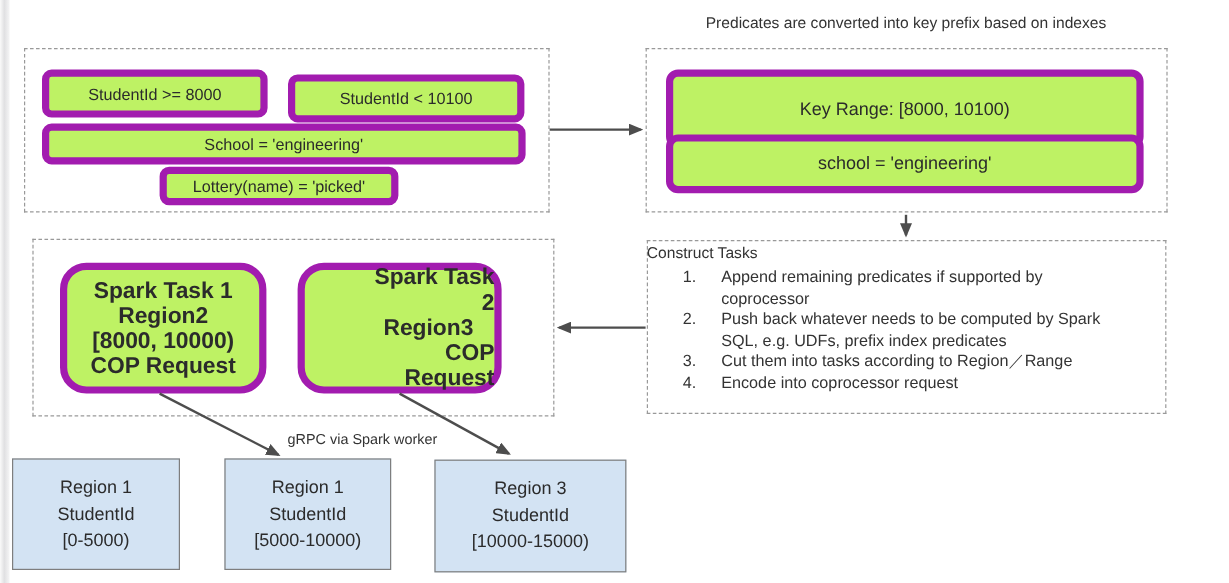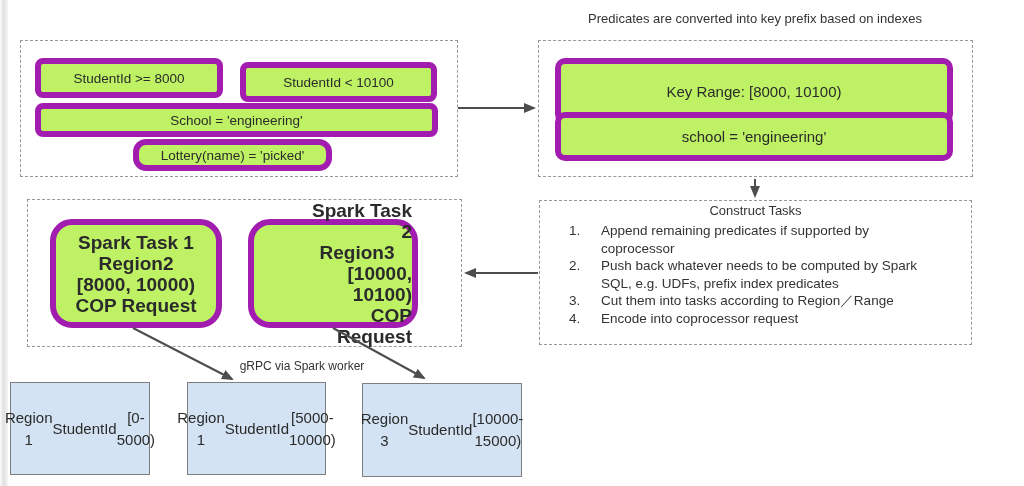--- a/index.html
+++ b/index.html
@@ -39,52 +39,52 @@
     background: #bef264;
     border: 6px solid #a21caf;
     display: flex; align-items: center; justify-content: center;
     text-align: right;
     color: #2b2b2b;
   }
   .chip { border-radius: 8px; font-size: 13.5px; }
   .chip-1 { left: 35px;  top: 58px;  width: 188px; height: 40px; }
   .chip-2 { left: 240px; top: 62px;  width: 197px; height: 40px; }
   .chip-3 { left: 35px;  top: 103px; width: 403px; height: 34px; }
-  .chip-4 { left: 133px; top: 139px; width: 199px; height: 32px; border-radius: 13px; }
+  .chip-4 { left: 133px; top: 139px; width: 199px; height: 32px; }
 
   .kr-bar { border-radius: 10px; font-size: 15px; }
   .kr-1 { left: 555px; top: 58px;  width: 398px; height: 66px; }
   .kr-2 { left: 555px; top: 112px; width: 398px; height: 49px; }
 
   .task-card {
     border-radius: 22px; font-size: 19px; line-height: 21px;
     flex-direction: column;
     font-weight: bold;
   }
   .task-1 { left: 50px;  top: 219px; width: 172px; height: 109px; }
   .task-2 { left: 248px; top: 219px; width: 170px; height: 109px; padding-left: 48px; }
 
   .construct-title {
     position: absolute; left: 539px; top: 203px; width: 433px;
-    text-align: center; font-size: 13px; color: #333333;
+    text-align: left; font-size: 13px; color: #333333;
   }
   .construct-list {
     position: absolute; left: 539px; top: 222px; width: 433px;
     font-size: 13.5px; line-height: 17.5px; color: #333333;
   }
   .construct-step { display: grid; grid-template-columns: 62px 1fr; }
   .step-num { padding-left: 30px; }
   .step-text { max-width: 330px; }
 
   .region-box {
     position: absolute;
     background: #d3e3f3;
     border: 1px solid #7e7e7e;
     display: flex; align-items: center; justify-content: center;
-    flex-direction: row; text-align: center;
+    flex-direction: column; text-align: center;
     font-size: 15px; line-height: 22px; color: #2b2b2b;
   }
   .region-1 { left: 10px;  top: 382px; width: 140px; height: 93px; }
   .region-2 { left: 187px; top: 382px; width: 139px; height: 93px; }
   .region-3 { left: 362px; top: 383px; width: 160px; height: 94px; }
 
   .grpc-label {
     position: absolute; left: 223px; top: 359px; width: 158px;
     text-align: center; font-size: 12px; color: #333333;
   }
@@ -137,21 +137,20 @@
   <div class="dashed-panel panel-tasks"></div>
   <div class="green-box task-card task-1">
     <div>Spark Task 1</div>
     <div>Region2</div>
     <div>[8000, 10000)</div>
     <div>COP Request</div>
   </div>
   <div class="green-box task-card task-2">
     <div>Spark Task 2</div>
     <div>Region3</div>
-    <div>[10000, 10100)</div>
     <div>COP Request</div>
   </div>
 
   <div class="grpc-label">gRPC via Spark worker</div>
 
   <div class="region-box region-1">
     <div>Region 1</div>
     <div>StudentId</div>
     <div>[0-5000)</div>
   </div>

